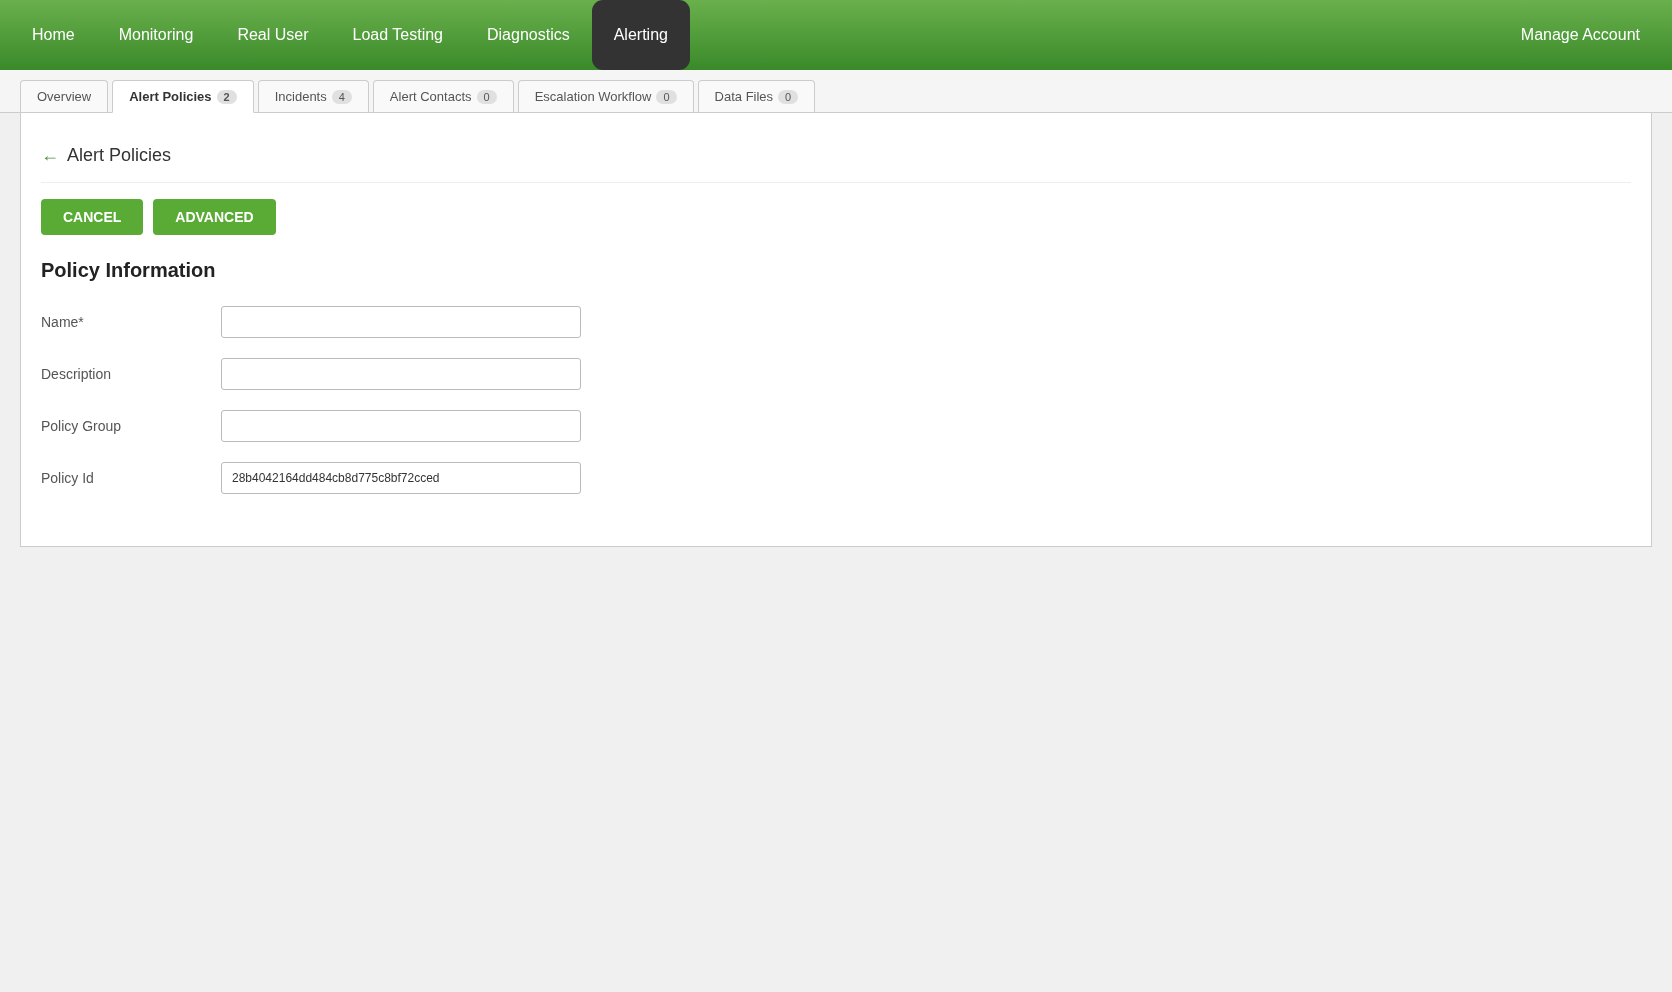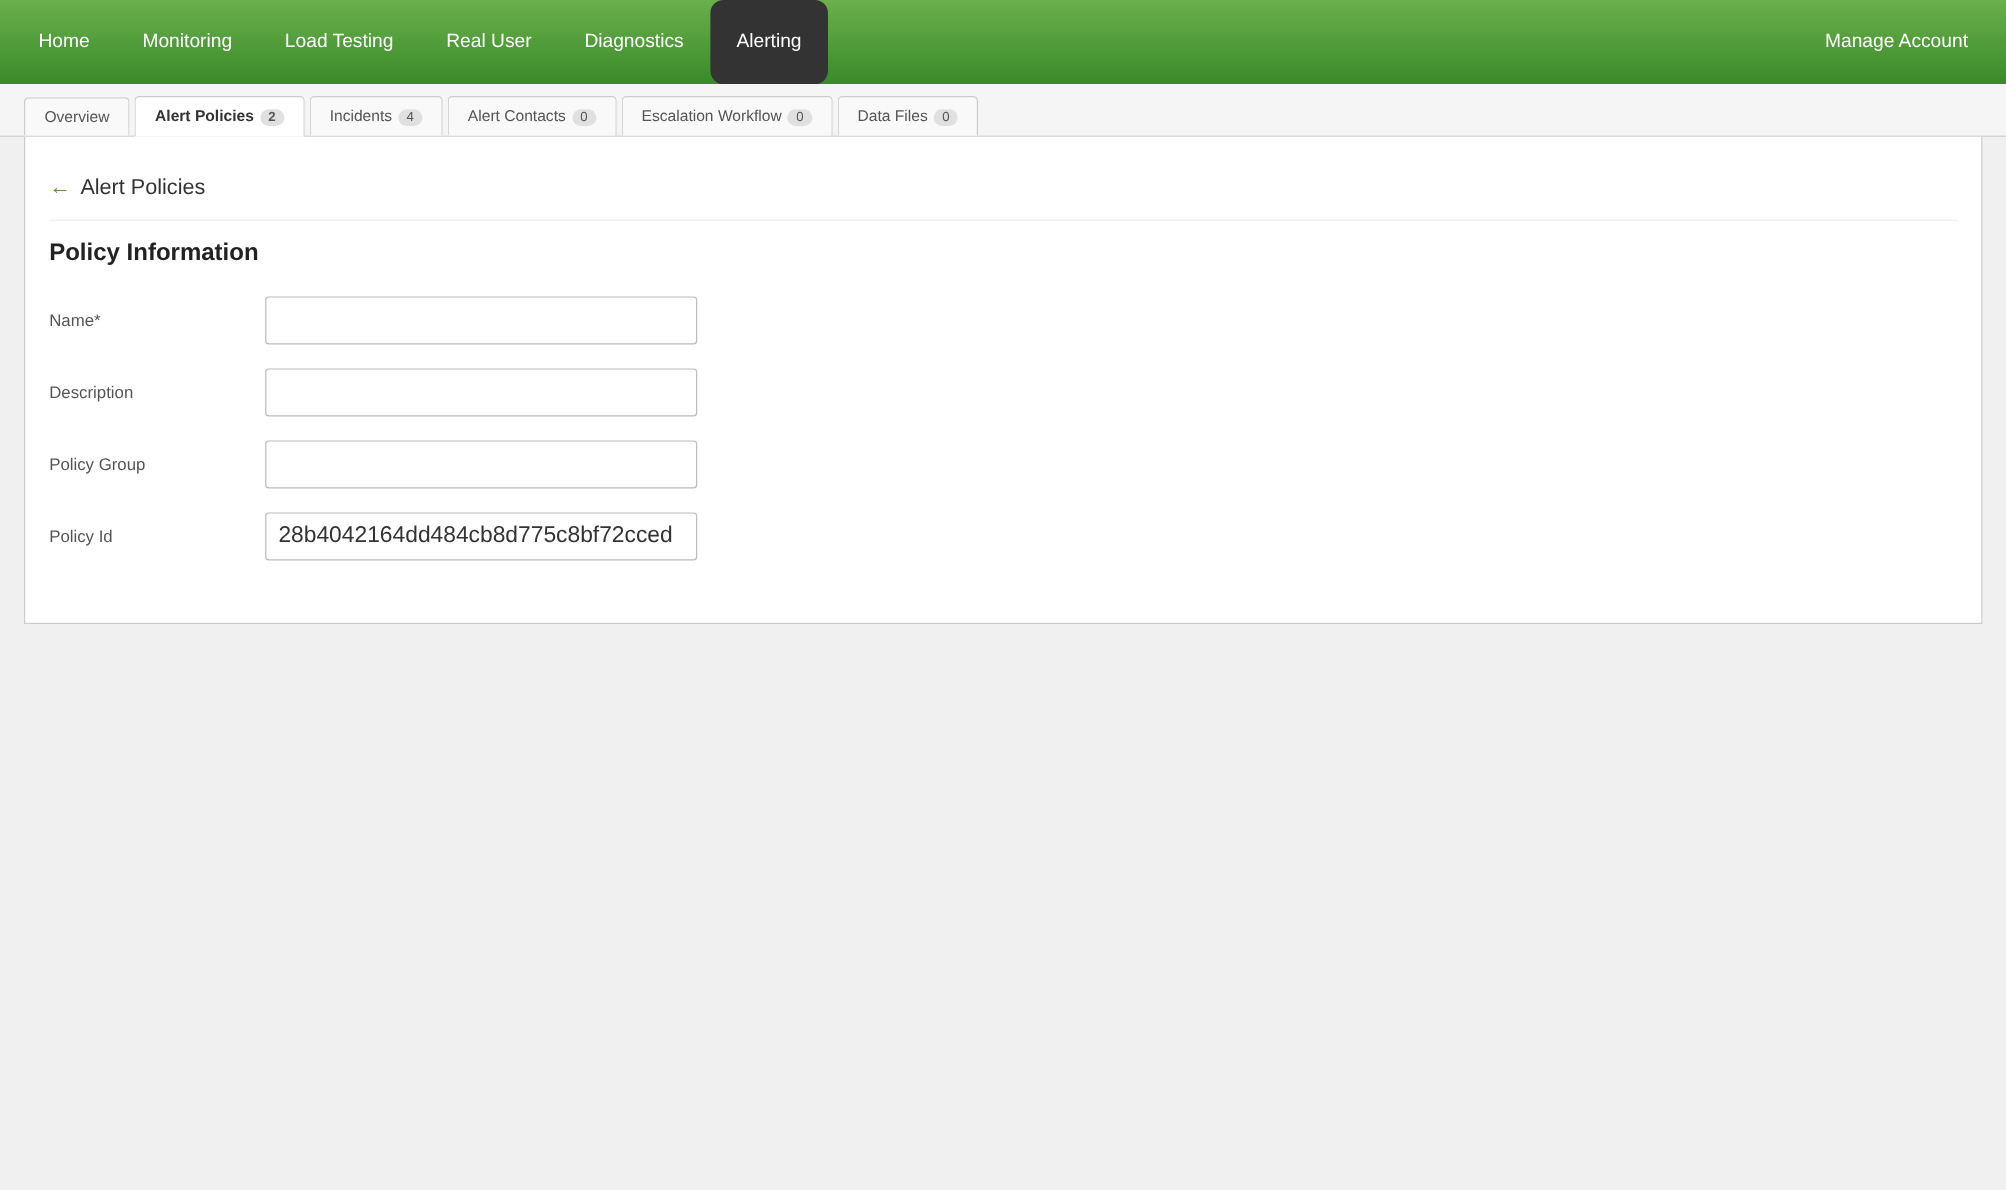--- a/index.html
+++ b/index.html
@@ -143,42 +143,42 @@
       width: 180px;
       color: #555;
       font-size: 14px;
       flex-shrink: 0;
     }
     .form-input {
       width: 360px;
       padding: 8px 10px;
       border: 1px solid #bbb;
       border-radius: 3px;
-      font-size: 19px;
+      font-size: 12px;
       color: #333;
       background: #fff;
     }
     .form-hint {
       font-size: 12px;
       color: #888;
       margin-top: 4px;
     }
     .form-input-wrapper {
       display: flex;
       flex-direction: column;
     }
   </style>
 </head>
 <body>
 
 <nav class="top-nav">
   <a>Home</a>
   <a>Monitoring</a>
+  <a>Real User</a>
   <a>Load Testing</a>
-  <a>Real User</a>
   <a>Diagnostics</a>
   <a class="active">Alerting</a>
   <div class="nav-spacer"></div>
   <a>Manage Account</a>
 </nav>
 
 <div class="tabs-bar">
   <div class="tab">Overview</div>
   <div class="tab active">
     <span>Alert Policies</span><span class="badge">2</span>
@@ -197,20 +197,24 @@
   </div>
 </div>
 
 <div class="main-content">
 
   <div class="breadcrumb-row">
     <span class="breadcrumb-arrow">←</span>
     <span class="breadcrumb-title">Alert Policies</span>
   </div>
 
+  <div class="action-buttons">
+    <button class="btn-cancel">CANCEL</button>
+    <button class="btn-advanced">ADVANCED</button>
+  </div>
 
   <div class="form-section">
     <div class="section-header">Policy Information</div>
 
     <div class="form-row">
       <label class="form-label">Name*</label>
       <div class="form-input-wrapper">
         <input type="text" class="form-input" value="" style="">
       </div>
     </div>

